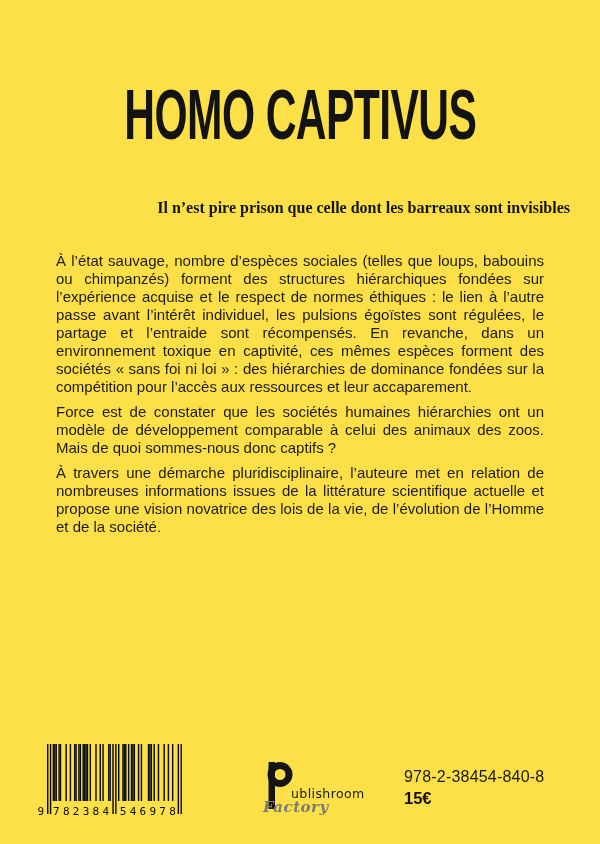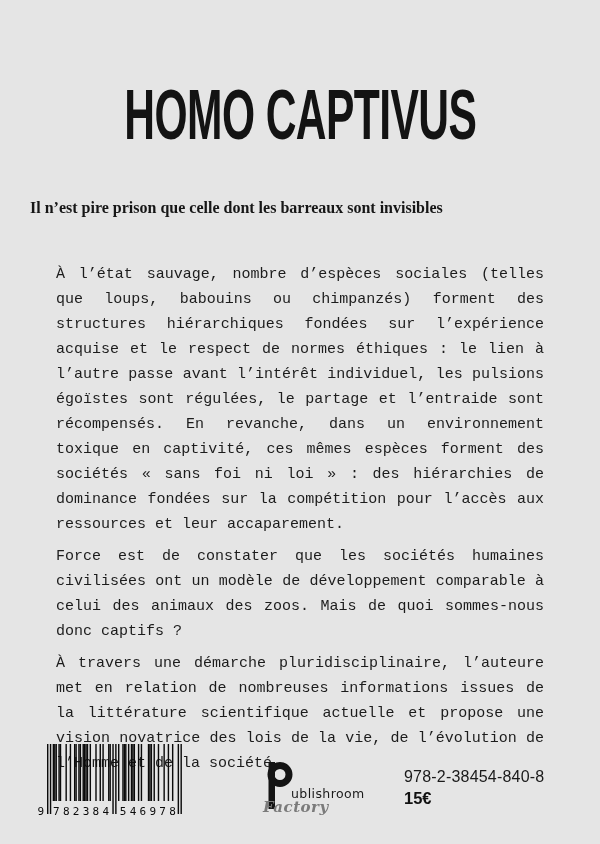--- a/index.html
+++ b/index.html
@@ -1,40 +1,40 @@
 <!DOCTYPE html>
 <html><head>
 <meta charset="utf-8">
 <style>
   html,body{margin:0;padding:0;}
   body{
     width:600px;height:844px;background:#ffffff;position:relative;
     overflow:hidden;font-family:"Liberation Serif",serif;
   }
-  .cover{position:absolute;inset:0;background:#e5e5e5;}
+  .cover{position:absolute;inset:0;background:#fde047;}
 
   
   .title{position:absolute;top:88px;left:0;right:0;text-align:center;margin:0;}
   .title-inner{
     display:inline-block;font-family:"Liberation Sans",sans-serif;font-weight:900;
     font-size:71px;line-height:54px;letter-spacing:-1px;color:#131313;
     transform:scaleX(0.60);transform-origin:50% 50%;white-space:nowrap;
   }
 
   
   .tagline{
-    position:absolute;top:199px;left:30px;right:30px;text-align:left;
+    position:absolute;top:199px;left:30px;right:30px;text-align:right;
     font-family:"Liberation Serif",serif;font-weight:700;font-size:16px;color:#161616;
   }
 
   
   .body{
     position:absolute;top:252px;left:56px;width:488px;
-    font-family:Liberation Mono, monospace;font-size:15px;line-height:25px;
-    color:#1c1c1c;text-align:justify;margin-top:10px;
+    font-family:Liberation Sans, sans-serif;font-size:15px;line-height:18px;
+    color:#1c1c1c;text-align:justify;
   }
   .body p{margin:0 0 7px 0;}
 
   
   .barcode{position:absolute;left:34px;top:744px;width:152px;height:76px;}
   .barcode svg{display:block;}
 
   .logo{position:absolute;left:263px;top:762px;width:104px;height:56px;}
   .logo .p-icon{position:absolute;left:2px;top:0;}
   .logo-name{
@@ -62,21 +62,21 @@
 <body>
 
 <div class="cover">
 
   <h1 class="title"><span class="title-inner">HOMO CAPTIVUS</span></h1>
 
   <div class="tagline">Il n’est pire prison que celle dont les barreaux sont invisibles</div>
 
   <div class="body">
     <p>À l’état sauvage, nombre d’espèces sociales (telles que loups, babouins ou chimpanzés) forment des structures hiérarchiques fondées sur l’expérience acquise et le respect de normes éthiques : le lien à l’autre passe avant l’intérêt individuel, les pulsions égoïstes sont régulées, le partage et l’entraide sont récompensés. En revanche, dans un environnement toxique en captivité, ces mêmes espèces forment des sociétés « sans foi ni loi » : des hiérarchies de dominance fondées sur la compétition pour l’accès aux ressources et leur accaparement.</p>
-    <p>Force est de constater que les sociétés humaines civilisées ont un modèle de développement comparable à celui des animaux des zoos. Mais de quoi sommes-nous donc captifs ?</p>
+    <p>Force est de constater que les sociétés humaines hiérarchies ont un modèle de développement comparable à celui des animaux des zoos. Mais de quoi sommes-nous donc captifs ?</p>
     <p>À travers une démarche pluridisciplinaire, l’auteure met en relation de nombreuses informations issues de la littérature scientifique actuelle et propose une vision novatrice des lois de la vie, de l’évolution de l’Homme et de la société.</p>
   </div>
 
   <div class="barcode" id="barcode">
       <svg width="152" height="76" viewBox="0 0 152 76">
         <rect x="13.00" y="0" width="1.42" height="70" fill="#0a0a0a"></rect>
         <rect x="15.84" y="0" width="1.42" height="70" fill="#0a0a0a"></rect>
         <rect x="18.68" y="0" width="1.42" height="57" fill="#0a0a0a"></rect>
         <rect x="20.10" y="0" width="1.42" height="57" fill="#0a0a0a"></rect>
         <rect x="21.52" y="0" width="1.42" height="57" fill="#0a0a0a"></rect>

